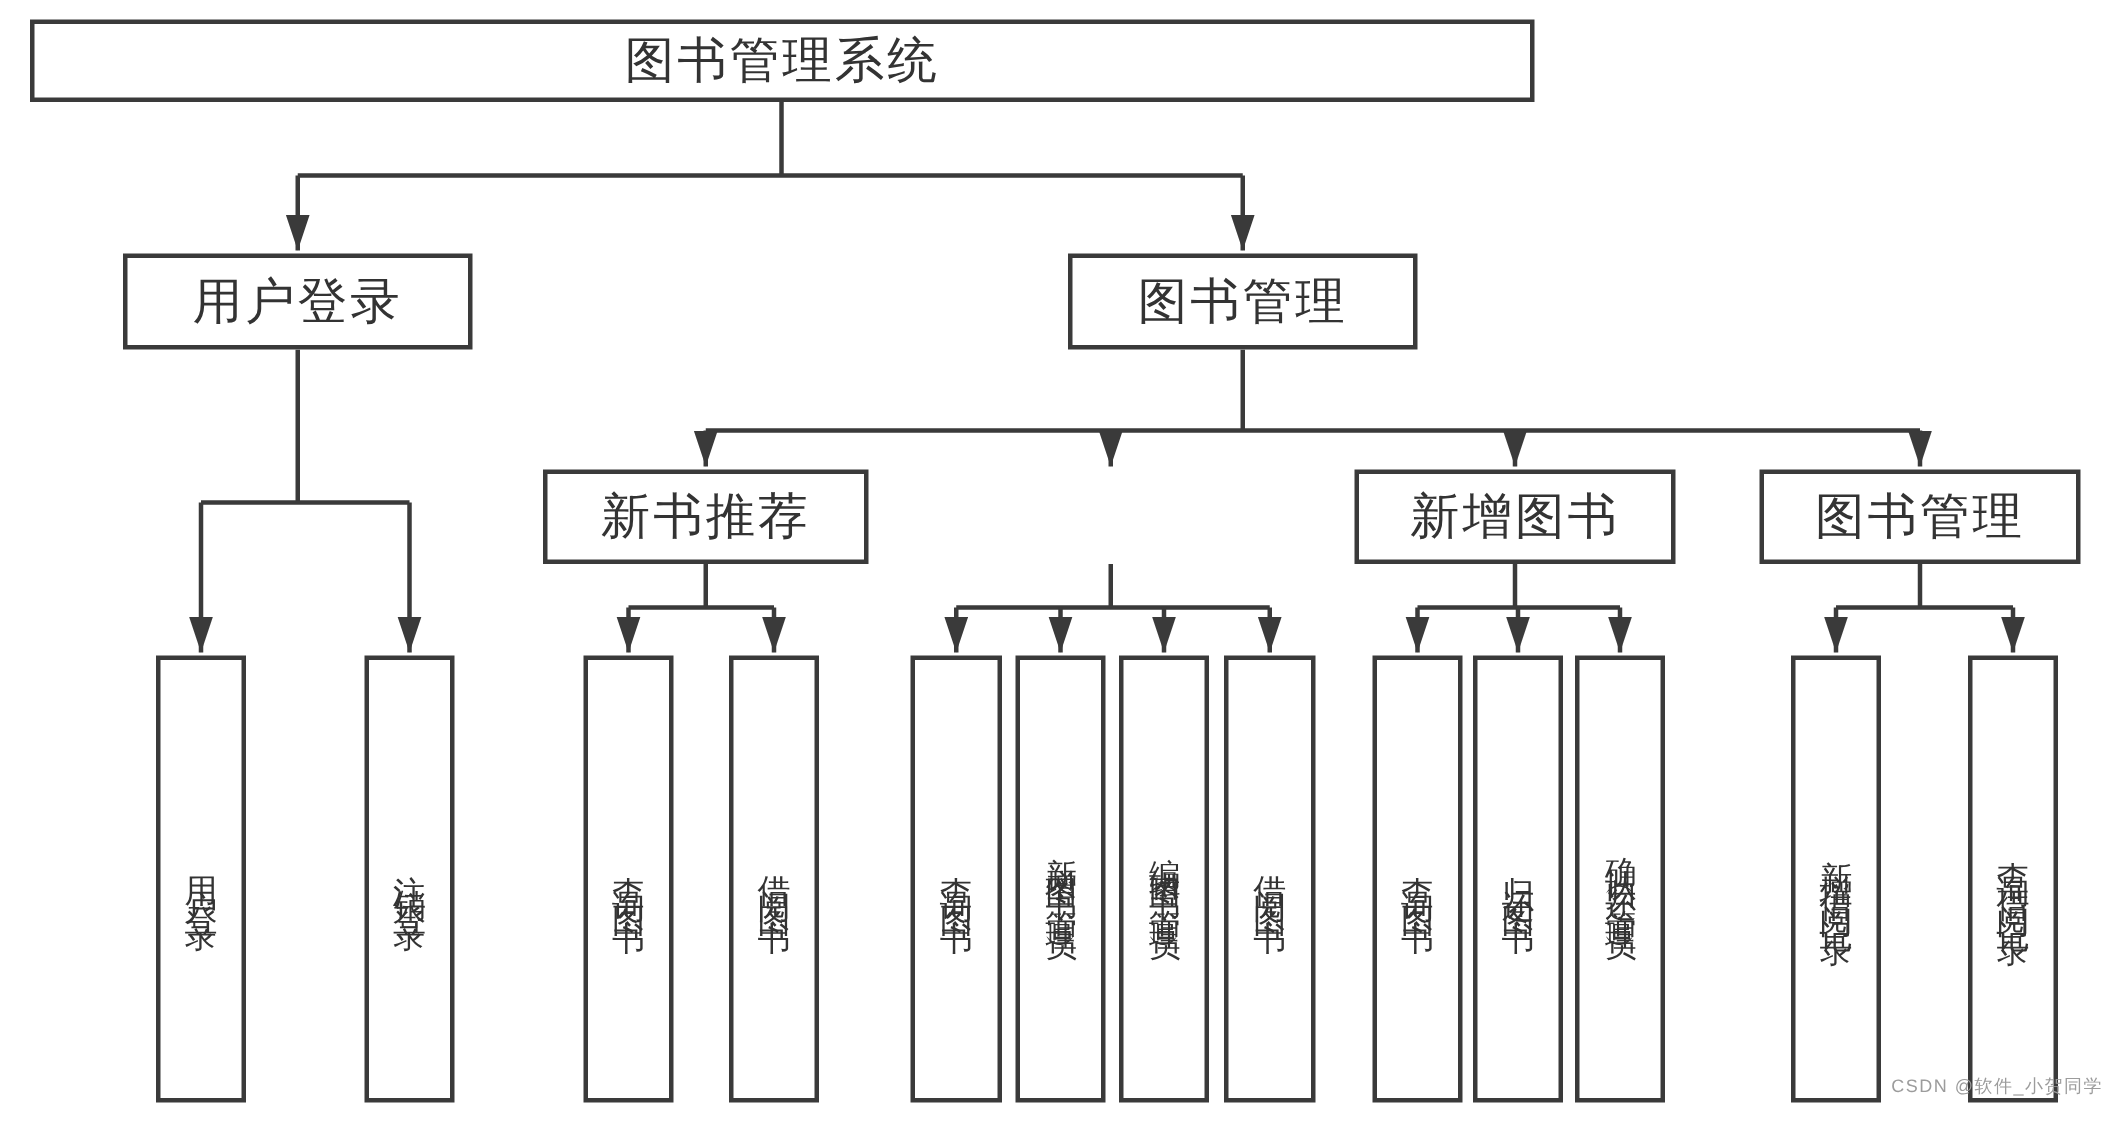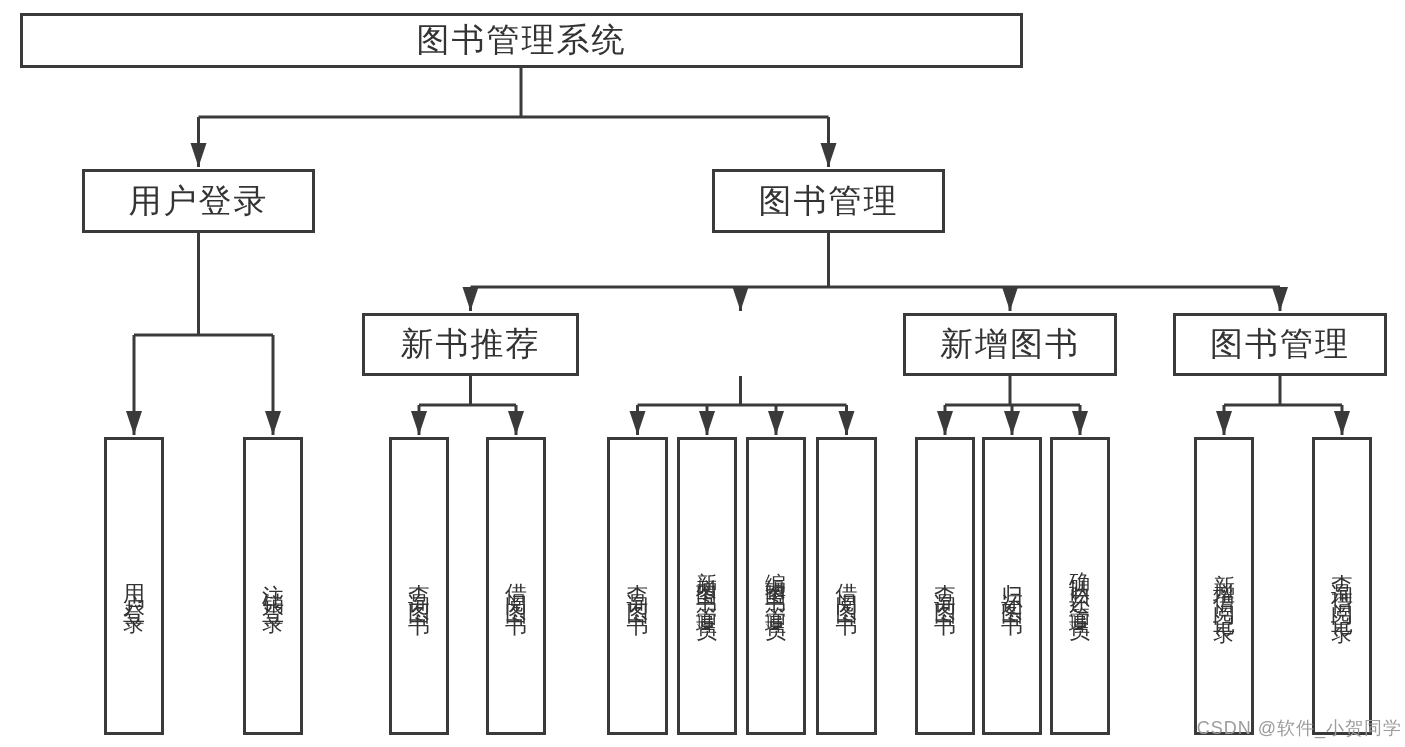--- a/index.html
+++ b/index.html
@@ -39,21 +39,21 @@
     text-orientation:mixed;
     font-size:22px;
     letter-spacing:10px;
     line-height:1;
     white-space:nowrap;
   }
   .long .vtext{font-size:21px;letter-spacing:7px;}
   .watermark{
     position:absolute;
     right:3px;top:716px;
-    font-size:18px;
+    font-size:12px;
     letter-spacing:1px;
     color:var(--wm);
     z-index:5;
   }
 </style>
 </head>
 <body>
 
 <div class="canvas">
 

